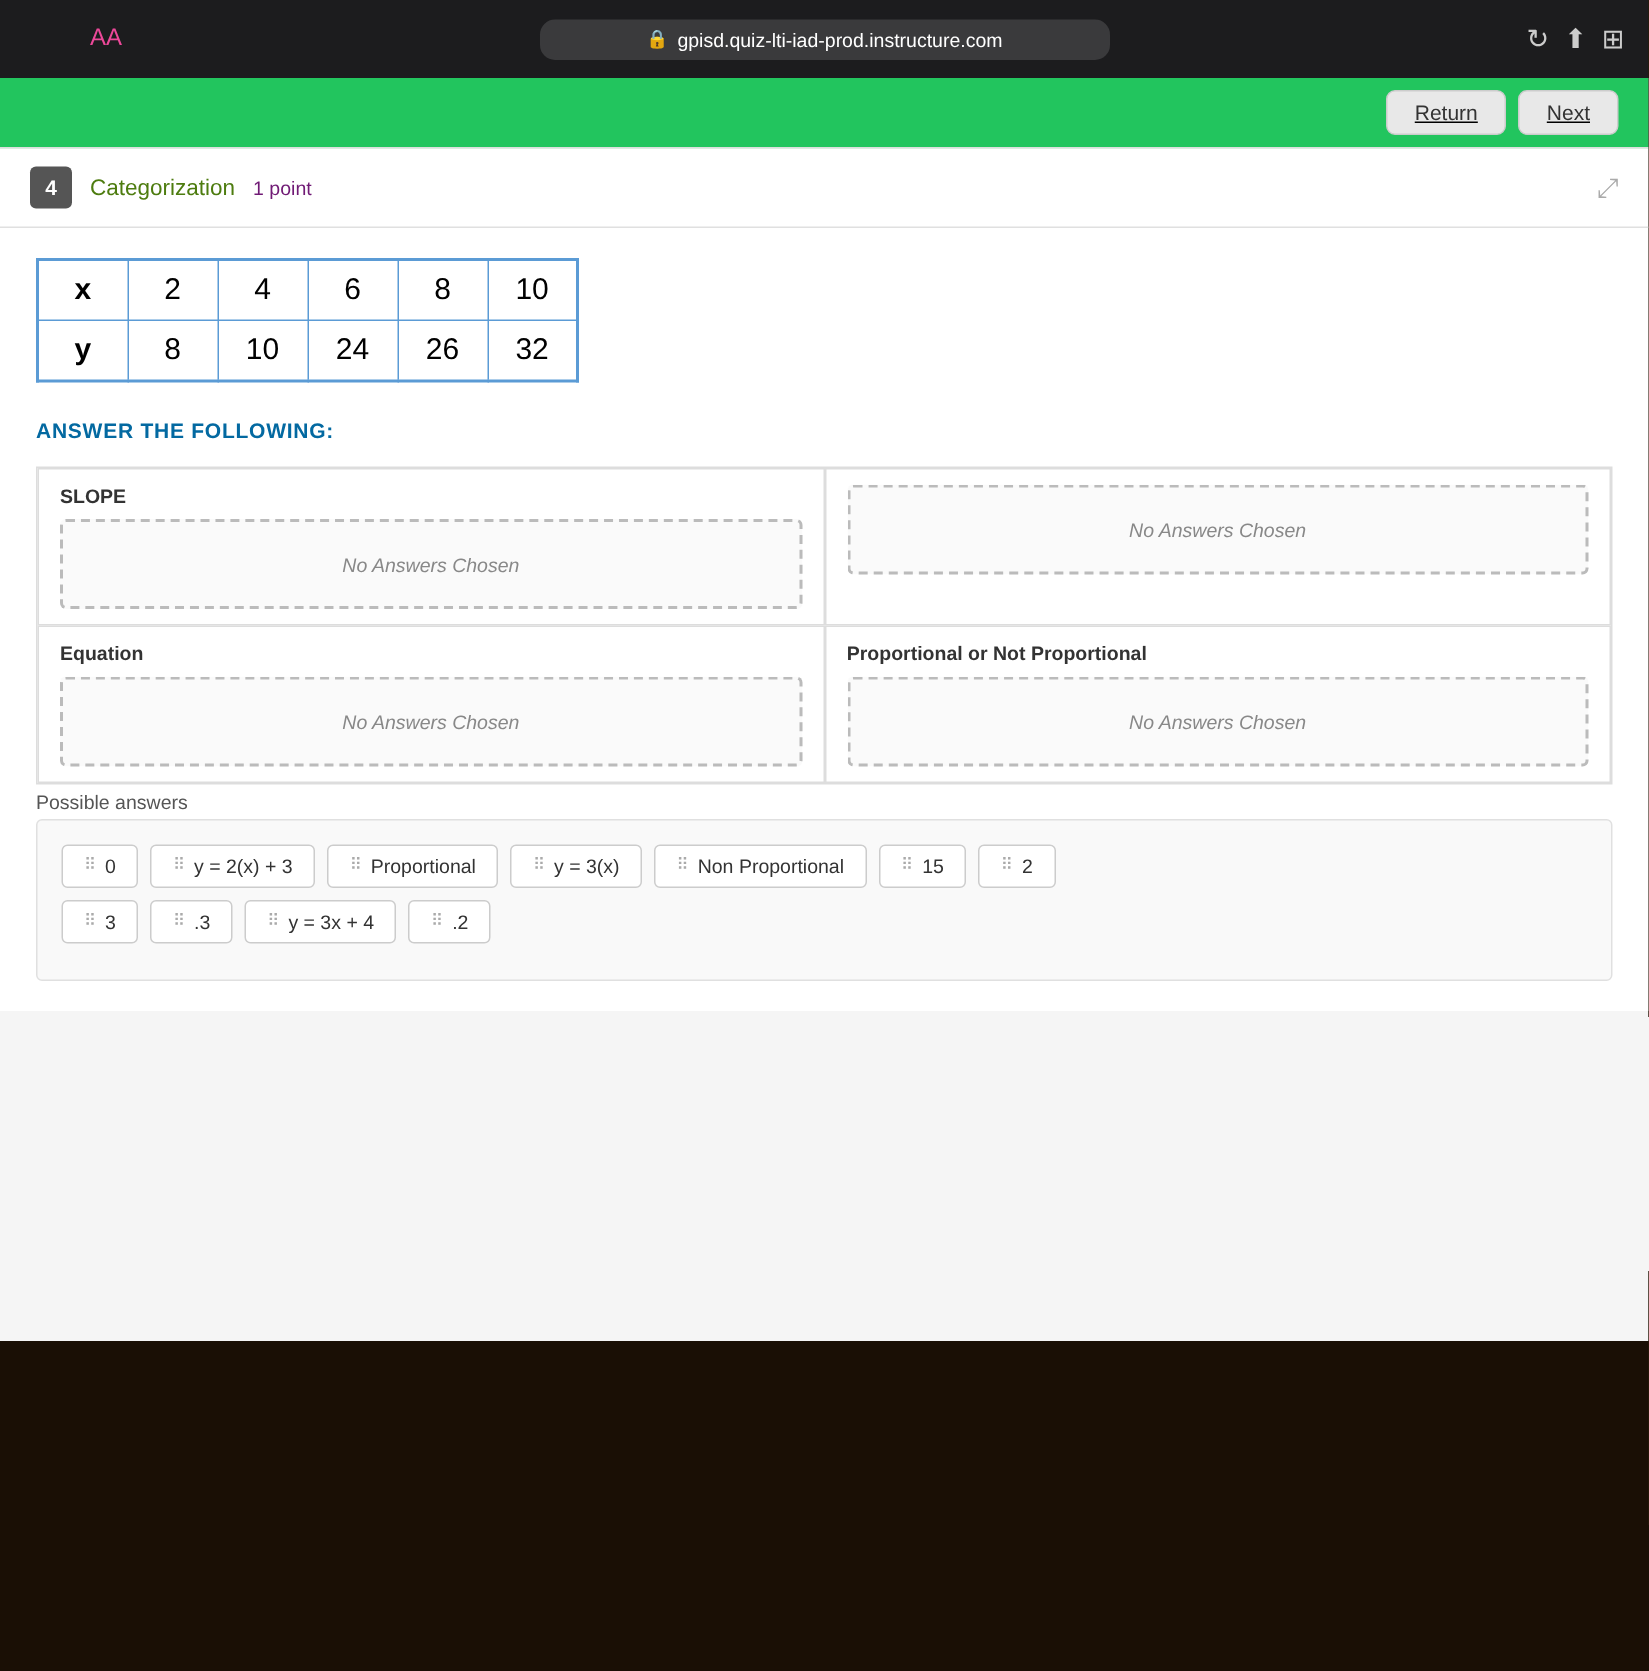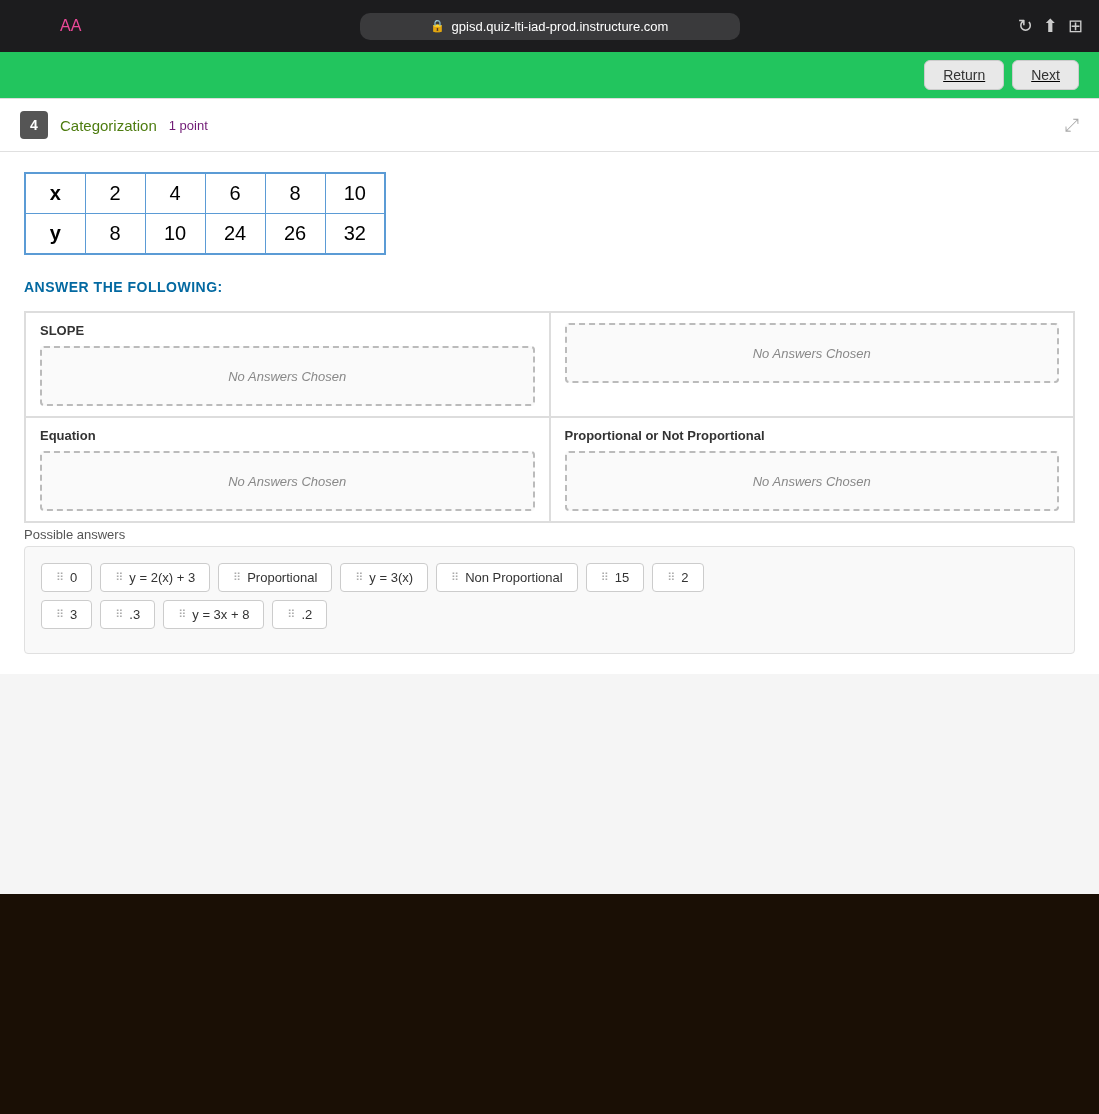--- a/index.html
+++ b/index.html
@@ -382,21 +382,21 @@
           <span>3</span>
         </div>
 
         <div class="answer-chip">
           <span class="drag-handle">⠿</span>
           <span>.3</span>
         </div>
 
         <div class="answer-chip">
           <span class="drag-handle">⠿</span>
-          <span>y = 3x + 8</span>
+          <span>y = 3x + 4</span>
         </div>
 
         <div class="answer-chip">
           <span class="drag-handle">⠿</span>
           <span>.2</span>
         </div>
 
       </div>
 
     </div>

